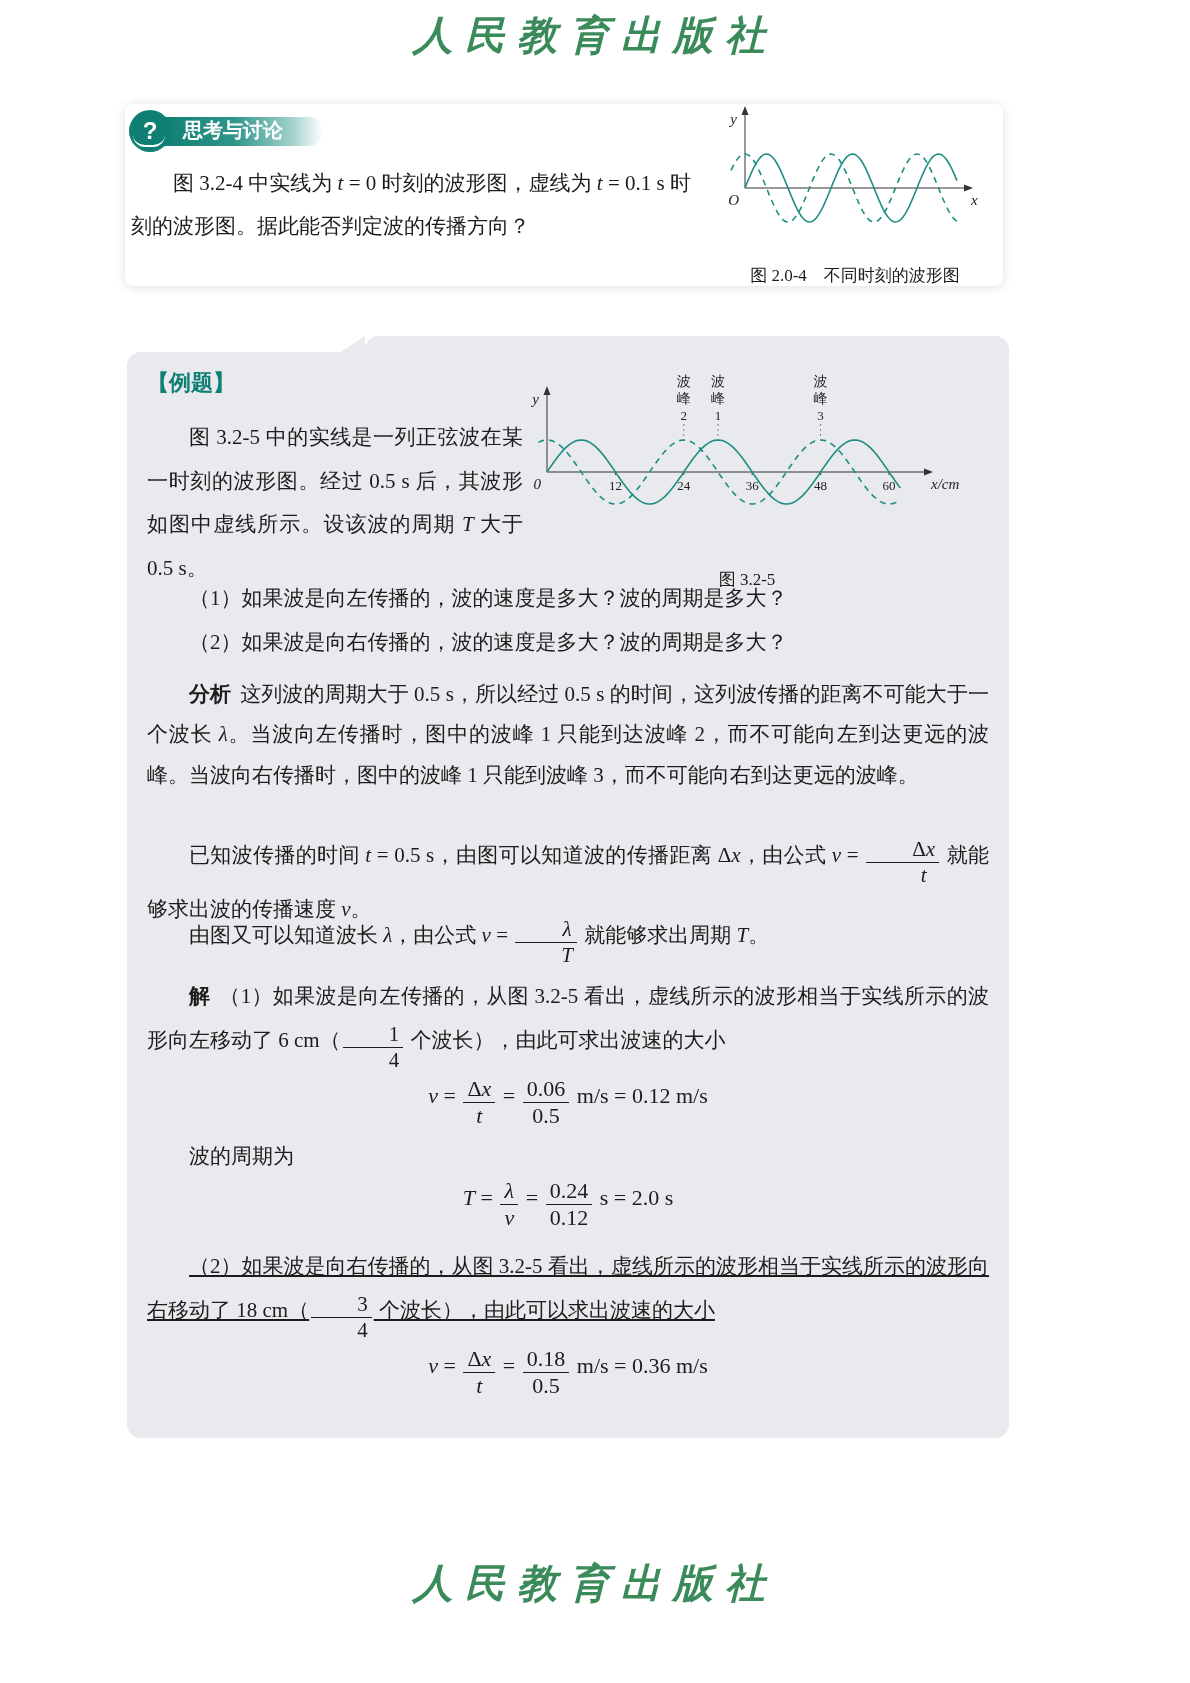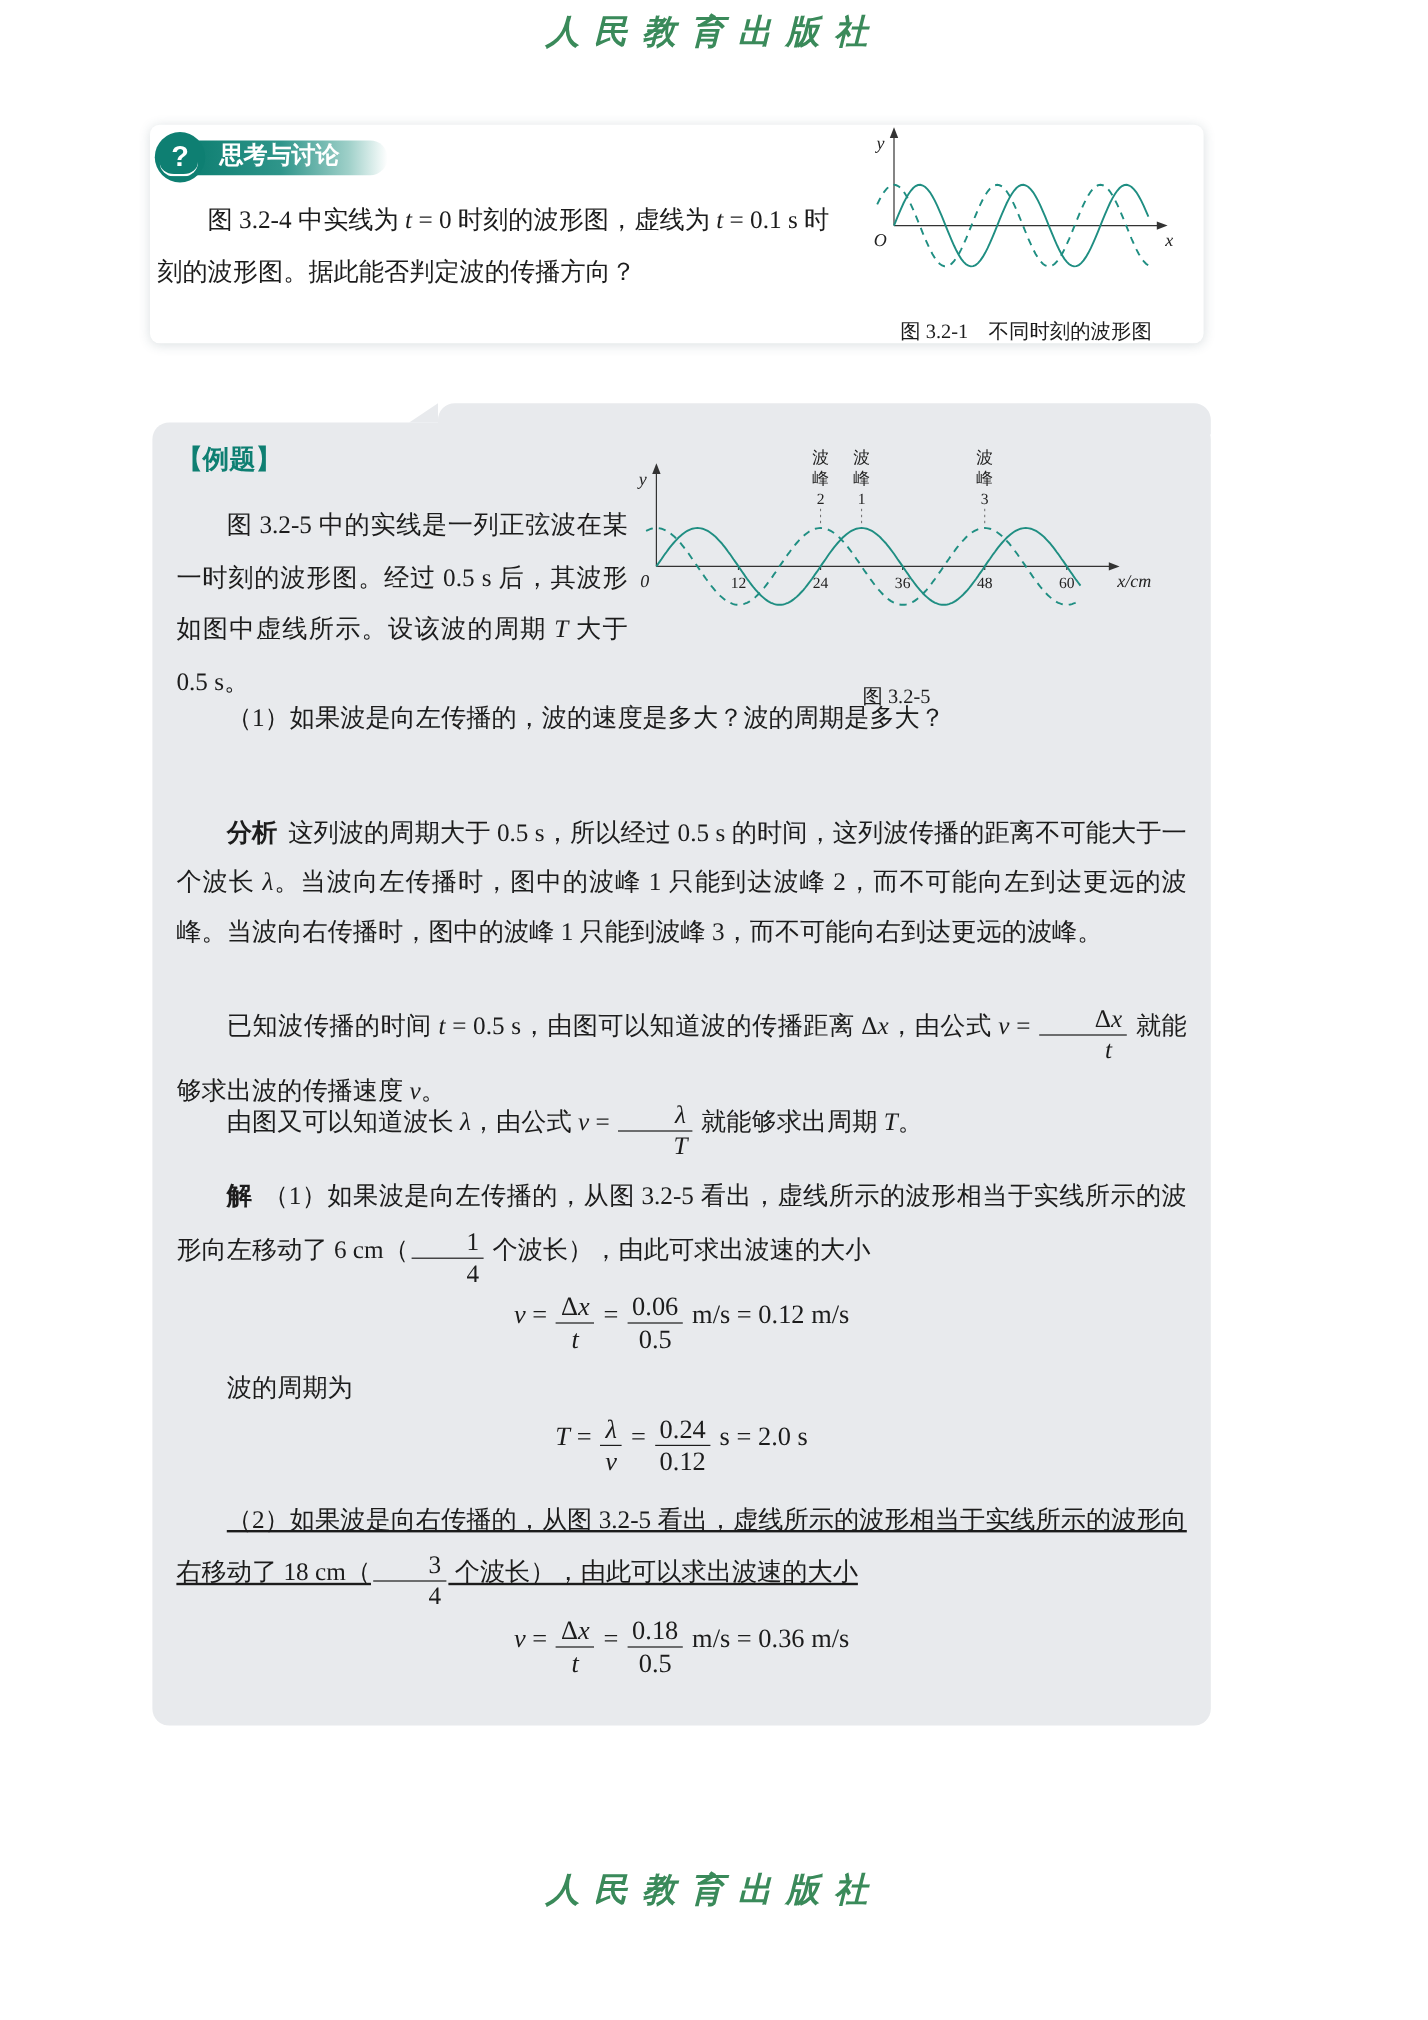--- a/index.html
+++ b/index.html
@@ -1,21 +1,21 @@
 <!DOCTYPE html>
 <html style="--accent: #0e7f72; --wave: #1f8e82; --example_bg: #e8eaed; --logo_green: #3a8a5a;"><head>
 <meta charset="utf-8">
 <style>
   *{box-sizing:border-box;margin:0;padding:0;}
   body{background:#ffffff;}
   #page{position:relative;width:1190px;height:1683px;background:#fff;
         font-family:"Liberation Serif","DejaVu Serif",serif;color:#1c1c1c;overflow:hidden;}
   .logo{position:absolute;left:0;width:100%;text-align:center;
         font-family:"DejaVu Serif",serif;font-style:italic;font-weight:700;
-        color:var(--logo_green,#3a8a5a);font-size:28px;letter-spacing:12px;}
+        color:var(--logo_green,#3a8a5a);font-size:40px;letter-spacing:12px;}
   #logo-top{top:8px;}
   #logo-bottom{top:1556px;}
 
   
   #think-box{position:absolute;top:104px;left:125px;width:878px;height:182px;
              background:#fff;border-radius:8px;box-shadow:0 1px 10px rgba(50,80,90,.18);}
   .badge{position:absolute;top:6px;left:4px;display:flex;align-items:center;}
   .q-icon{position:relative;width:42px;height:42px;border-radius:50%;
           background:var(--accent,#0e7f72);color:#fff;z-index:2;
           font-family:"Liberation Sans",sans-serif;font-weight:700;font-size:24px;
@@ -83,21 +83,21 @@
             <line x1="26" y1="84" x2="246" y2="84" stroke="#333" stroke-width="1"></line>
             <polygon points="254,84 245,80.5 245,87.5" fill="#333"></polygon>
             <line x1="26" y1="84" x2="26" y2="10" stroke="#333" stroke-width="1"></line>
             <polygon points="26,2 22.5,11 29.5,11" fill="#333"></polygon>
             <text x="252" y="101" font-size="15" font-style="italic" fill="#222">x</text>
             <text x="18" y="20" font-size="15" font-style="italic" fill="#222" text-anchor="end">y</text>
             <text x="20" y="101" font-size="15" font-style="italic" fill="#222" text-anchor="end">O</text>
             <path d="M26.0 84.0 L28.0 79.0 L30.0 74.2 L32.0 69.6 L34.0 65.2 L36.0 61.3 L38.0 57.9 L40.0 55.0 L42.0 52.7 L44.0 51.1 L46.0 50.2 L48.0 50.0 L50.0 50.6 L52.0 51.8 L54.0 53.8 L56.0 56.3 L58.0 59.5 L60.0 63.2 L62.0 67.4 L64.0 71.9 L66.0 76.6 L68.0 81.5 L70.0 86.5 L72.0 91.4 L74.0 96.1 L76.0 100.6 L78.0 104.8 L80.0 108.5 L82.0 111.7 L84.0 114.2 L86.0 116.2 L88.0 117.4 L90.0 118.0 L92.0 117.8 L94.0 116.9 L96.0 115.3 L98.0 113.0 L100.0 110.1 L102.0 106.7 L104.0 102.8 L106.0 98.4 L108.0 93.8 L110.0 89.0 L112.0 84.0 L114.0 79.0 L116.0 74.2 L118.0 69.6 L120.0 65.2 L122.0 61.3 L124.0 57.9 L126.0 55.0 L128.0 52.7 L130.0 51.1 L132.0 50.2 L134.0 50.0 L136.0 50.6 L138.0 51.8 L140.0 53.8 L142.0 56.3 L144.0 59.5 L146.0 63.2 L148.0 67.4 L150.0 71.9 L152.0 76.6 L154.0 81.5 L156.0 86.5 L158.0 91.4 L160.0 96.1 L162.0 100.6 L164.0 104.8 L166.0 108.5 L168.0 111.7 L170.0 114.2 L172.0 116.2 L174.0 117.4 L176.0 118.0 L178.0 117.8 L180.0 116.9 L182.0 115.3 L184.0 113.0 L186.0 110.1 L188.0 106.7 L190.0 102.8 L192.0 98.4 L194.0 93.8 L196.0 89.0 L198.0 84.0 L200.0 79.0 L202.0 74.2 L204.0 69.6 L206.0 65.2 L208.0 61.3 L210.0 57.9 L212.0 55.0 L214.0 52.7 L216.0 51.1 L218.0 50.2 L220.0 50.0 L222.0 50.6 L224.0 51.8 L226.0 53.8 L228.0 56.3 L230.0 59.5 L232.0 63.2 L234.0 67.4 L236.0 71.9 L238.0 76.6 " fill="none" stroke="#1f8e82" stroke-width="1.6"></path>
             <path d="M12.0 66.3 L14.0 62.3 L16.0 58.7 L18.0 55.6 L20.0 53.2 L22.0 51.4 L24.0 50.4 L26.0 50.0 L28.0 50.4 L30.0 51.4 L32.0 53.2 L34.0 55.6 L36.0 58.7 L38.0 62.3 L40.0 66.3 L42.0 70.7 L44.0 75.4 L46.0 80.3 L48.0 85.2 L50.0 90.2 L52.0 95.0 L54.0 99.5 L56.0 103.8 L58.0 107.6 L60.0 110.9 L62.0 113.6 L64.0 115.8 L66.0 117.2 L68.0 117.9 L70.0 117.9 L72.0 117.2 L74.0 115.8 L76.0 113.6 L78.0 110.9 L80.0 107.6 L82.0 103.8 L84.0 99.5 L86.0 95.0 L88.0 90.2 L90.0 85.2 L92.0 80.3 L94.0 75.4 L96.0 70.7 L98.0 66.3 L100.0 62.3 L102.0 58.7 L104.0 55.6 L106.0 53.2 L108.0 51.4 L110.0 50.4 L112.0 50.0 L114.0 50.4 L116.0 51.4 L118.0 53.2 L120.0 55.6 L122.0 58.7 L124.0 62.3 L126.0 66.3 L128.0 70.7 L130.0 75.4 L132.0 80.3 L134.0 85.2 L136.0 90.2 L138.0 95.0 L140.0 99.5 L142.0 103.8 L144.0 107.6 L146.0 110.9 L148.0 113.6 L150.0 115.8 L152.0 117.2 L154.0 117.9 L156.0 117.9 L158.0 117.2 L160.0 115.8 L162.0 113.6 L164.0 110.9 L166.0 107.6 L168.0 103.8 L170.0 99.5 L172.0 95.0 L174.0 90.2 L176.0 85.2 L178.0 80.3 L180.0 75.4 L182.0 70.7 L184.0 66.3 L186.0 62.3 L188.0 58.7 L190.0 55.6 L192.0 53.2 L194.0 51.4 L196.0 50.4 L198.0 50.0 L200.0 50.4 L202.0 51.4 L204.0 53.2 L206.0 55.6 L208.0 58.7 L210.0 62.3 L212.0 66.3 L214.0 70.7 L216.0 75.4 L218.0 80.3 L220.0 85.2 L222.0 90.2 L224.0 95.0 L226.0 99.5 L228.0 103.8 L230.0 107.6 L232.0 110.9 L234.0 113.6 L236.0 115.8 L238.0 117.2 " fill="none" stroke="#1f8e82" stroke-width="1.6" stroke-dasharray="6 5"></path>
           </svg></div>
-      <div class="fig-caption">图 3.2-1　不同时刻的波形图</div>
+      <div class="fig-caption">图 2.0-4　不同时刻的波形图</div>
     </div>
   </div>
 
   <div id="example-box">
     <div class="tab-strip"></div>
     <div class="tab-slant"></div>
     <div id="example-title">【例题】</div>
 
     <div id="example-intro" class="para">图 3.2-5 中的实线是一列正弦波在某一时刻的波形图。经过 0.5 s 后，其波形如图中虚线所示。设该波的周期 <i>T</i> 大于 0.5 s。</div>
 
@@ -132,20 +132,21 @@
             <text x="293.6" y="33" font-size="14" fill="#222" text-anchor="middle">峰</text>
             <text x="293.6" y="50" font-size="13" fill="#222" text-anchor="middle">3</text>
             <line x1="293.6" y1="54" x2="293.6" y2="68" stroke="#666" stroke-width="0.8" stroke-dasharray="2 3"></line>
             <path d="M20.0 102.0 L21.4 99.9 L22.9 97.8 L24.3 95.8 L25.7 93.7 L27.1 91.7 L28.6 89.8 L30.0 87.8 L31.4 86.0 L32.8 84.2 L34.3 82.5 L35.7 80.9 L37.1 79.4 L38.5 77.9 L40.0 76.6 L41.4 75.4 L42.8 74.3 L44.2 73.3 L45.7 72.4 L47.1 71.7 L48.5 71.1 L49.9 70.6 L51.4 70.3 L52.8 70.1 L54.2 70.0 L55.6 70.1 L57.1 70.3 L58.5 70.6 L59.9 71.1 L61.3 71.7 L62.8 72.4 L64.2 73.3 L65.6 74.3 L67.0 75.4 L68.5 76.6 L69.9 77.9 L71.3 79.4 L72.7 80.9 L74.2 82.5 L75.6 84.2 L77.0 86.0 L78.4 87.8 L79.8 89.8 L81.3 91.7 L82.7 93.7 L84.1 95.8 L85.5 97.8 L87.0 99.9 L88.4 102.0 L89.8 104.1 L91.3 106.2 L92.7 108.2 L94.1 110.3 L95.5 112.3 L97.0 114.2 L98.4 116.2 L99.8 118.0 L101.2 119.8 L102.7 121.5 L104.1 123.1 L105.5 124.6 L106.9 126.1 L108.4 127.4 L109.8 128.6 L111.2 129.7 L112.6 130.7 L114.0 131.6 L115.5 132.3 L116.9 132.9 L118.3 133.4 L119.8 133.7 L121.2 133.9 L122.6 134.0 L124.0 133.9 L125.5 133.7 L126.9 133.4 L128.3 132.9 L129.7 132.3 L131.2 131.6 L132.6 130.7 L134.0 129.7 L135.4 128.6 L136.9 127.4 L138.3 126.1 L139.7 124.6 L141.1 123.1 L142.6 121.5 L144.0 119.8 L145.4 118.0 L146.8 116.2 L148.3 114.2 L149.7 112.3 L151.1 110.3 L152.5 108.2 L154.0 106.2 L155.4 104.1 L156.8 102.0 L158.2 99.9 L159.7 97.8 L161.1 95.8 L162.5 93.7 L163.9 91.7 L165.3 89.8 L166.8 87.8 L168.2 86.0 L169.6 84.2 L171.1 82.5 L172.5 80.9 L173.9 79.4 L175.3 77.9 L176.8 76.6 L178.2 75.4 L179.6 74.3 L181.0 73.3 L182.5 72.4 L183.9 71.7 L185.3 71.1 L186.7 70.6 L188.2 70.3 L189.6 70.1 L191.0 70.0 L192.4 70.1 L193.8 70.3 L195.3 70.6 L196.7 71.1 L198.1 71.7 L199.6 72.4 L201.0 73.3 L202.4 74.3 L203.8 75.4 L205.3 76.6 L206.7 77.9 L208.1 79.4 L209.5 80.9 L211.0 82.5 L212.4 84.2 L213.8 86.0 L215.2 87.8 L216.7 89.8 L218.1 91.7 L219.5 93.7 L220.9 95.8 L222.3 97.8 L223.8 99.9 L225.2 102.0 L226.6 104.1 L228.1 106.2 L229.5 108.2 L230.9 110.3 L232.3 112.3 L233.8 114.2 L235.2 116.2 L236.6 118.0 L238.0 119.8 L239.5 121.5 L240.9 123.1 L242.3 124.6 L243.7 126.1 L245.2 127.4 L246.6 128.6 L248.0 129.7 L249.4 130.7 L250.8 131.6 L252.3 132.3 L253.7 132.9 L255.1 133.4 L256.6 133.7 L258.0 133.9 L259.4 134.0 L260.8 133.9 L262.3 133.7 L263.7 133.4 L265.1 132.9 L266.5 132.3 L268.0 131.6 L269.4 130.7 L270.8 129.7 L272.2 128.6 L273.6 127.4 L275.1 126.1 L276.5 124.6 L277.9 123.1 L279.4 121.5 L280.8 119.8 L282.2 118.0 L283.6 116.2 L285.1 114.2 L286.5 112.3 L287.9 110.3 L289.3 108.2 L290.8 106.2 L292.2 104.1 L293.6 102.0 L295.0 99.9 L296.4 97.8 L297.9 95.8 L299.3 93.7 L300.7 91.7 L302.2 89.8 L303.6 87.8 L305.0 86.0 L306.4 84.2 L307.9 82.5 L309.3 80.9 L310.7 79.4 L312.1 77.9 L313.6 76.6 L315.0 75.4 L316.4 74.3 L317.8 73.3 L319.3 72.4 L320.7 71.7 L322.1 71.1 L323.5 70.6 L324.9 70.3 L326.4 70.1 L327.8 70.0 L329.2 70.1 L330.7 70.3 L332.1 70.6 L333.5 71.1 L334.9 71.7 L336.4 72.4 L337.8 73.3 L339.2 74.3 L340.6 75.4 L342.1 76.6 L343.5 77.9 L344.9 79.4 L346.3 80.9 L347.8 82.5 L349.2 84.2 L350.6 86.0 L352.0 87.8 L353.4 89.8 L354.9 91.7 L356.3 93.7 L357.7 95.8 L359.2 97.8 L360.6 99.9 L362.0 102.0 L363.4 104.1 L364.9 106.2 L366.3 108.2 L367.7 110.3 L369.1 112.3 L370.6 114.2 L372.0 116.2 L373.4 118.0 " fill="none" stroke="#1f8e82" stroke-width="1.6"></path>
             <path d="M11.4 72.4 L12.9 71.7 L14.3 71.1 L15.7 70.6 L17.1 70.3 L18.6 70.1 L20.0 70.0 L21.4 70.1 L22.9 70.3 L24.3 70.6 L25.7 71.1 L27.1 71.7 L28.6 72.4 L30.0 73.3 L31.4 74.3 L32.8 75.4 L34.3 76.6 L35.7 77.9 L37.1 79.4 L38.5 80.9 L40.0 82.5 L41.4 84.2 L42.8 86.0 L44.2 87.8 L45.7 89.8 L47.1 91.7 L48.5 93.7 L49.9 95.8 L51.4 97.8 L52.8 99.9 L54.2 102.0 L55.6 104.1 L57.1 106.2 L58.5 108.2 L59.9 110.3 L61.3 112.3 L62.8 114.2 L64.2 116.2 L65.6 118.0 L67.0 119.8 L68.5 121.5 L69.9 123.1 L71.3 124.6 L72.7 126.1 L74.2 127.4 L75.6 128.6 L77.0 129.7 L78.4 130.7 L79.8 131.6 L81.3 132.3 L82.7 132.9 L84.1 133.4 L85.5 133.7 L87.0 133.9 L88.4 134.0 L89.8 133.9 L91.3 133.7 L92.7 133.4 L94.1 132.9 L95.5 132.3 L97.0 131.6 L98.4 130.7 L99.8 129.7 L101.2 128.6 L102.7 127.4 L104.1 126.1 L105.5 124.6 L106.9 123.1 L108.4 121.5 L109.8 119.8 L111.2 118.0 L112.6 116.2 L114.0 114.2 L115.5 112.3 L116.9 110.3 L118.3 108.2 L119.8 106.2 L121.2 104.1 L122.6 102.0 L124.0 99.9 L125.5 97.8 L126.9 95.8 L128.3 93.7 L129.7 91.7 L131.2 89.8 L132.6 87.8 L134.0 86.0 L135.4 84.2 L136.9 82.5 L138.3 80.9 L139.7 79.4 L141.1 77.9 L142.6 76.6 L144.0 75.4 L145.4 74.3 L146.8 73.3 L148.3 72.4 L149.7 71.7 L151.1 71.1 L152.5 70.6 L154.0 70.3 L155.4 70.1 L156.8 70.0 L158.2 70.1 L159.7 70.3 L161.1 70.6 L162.5 71.1 L163.9 71.7 L165.3 72.4 L166.8 73.3 L168.2 74.3 L169.6 75.4 L171.1 76.6 L172.5 77.9 L173.9 79.4 L175.3 80.9 L176.8 82.5 L178.2 84.2 L179.6 86.0 L181.0 87.8 L182.5 89.8 L183.9 91.7 L185.3 93.7 L186.7 95.8 L188.2 97.8 L189.6 99.9 L191.0 102.0 L192.4 104.1 L193.8 106.2 L195.3 108.2 L196.7 110.3 L198.1 112.3 L199.6 114.2 L201.0 116.2 L202.4 118.0 L203.8 119.8 L205.3 121.5 L206.7 123.1 L208.1 124.6 L209.5 126.1 L211.0 127.4 L212.4 128.6 L213.8 129.7 L215.2 130.7 L216.7 131.6 L218.1 132.3 L219.5 132.9 L220.9 133.4 L222.3 133.7 L223.8 133.9 L225.2 134.0 L226.6 133.9 L228.1 133.7 L229.5 133.4 L230.9 132.9 L232.3 132.3 L233.8 131.6 L235.2 130.7 L236.6 129.7 L238.0 128.6 L239.5 127.4 L240.9 126.1 L242.3 124.6 L243.7 123.1 L245.2 121.5 L246.6 119.8 L248.0 118.0 L249.4 116.2 L250.8 114.2 L252.3 112.3 L253.7 110.3 L255.1 108.2 L256.6 106.2 L258.0 104.1 L259.4 102.0 L260.8 99.9 L262.3 97.8 L263.7 95.8 L265.1 93.7 L266.5 91.7 L268.0 89.8 L269.4 87.8 L270.8 86.0 L272.2 84.2 L273.6 82.5 L275.1 80.9 L276.5 79.4 L277.9 77.9 L279.4 76.6 L280.8 75.4 L282.2 74.3 L283.6 73.3 L285.1 72.4 L286.5 71.7 L287.9 71.1 L289.3 70.6 L290.8 70.3 L292.2 70.1 L293.6 70.0 L295.0 70.1 L296.4 70.3 L297.9 70.6 L299.3 71.1 L300.7 71.7 L302.2 72.4 L303.6 73.3 L305.0 74.3 L306.4 75.4 L307.9 76.6 L309.3 77.9 L310.7 79.4 L312.1 80.9 L313.6 82.5 L315.0 84.2 L316.4 86.0 L317.8 87.8 L319.3 89.8 L320.7 91.7 L322.1 93.7 L323.5 95.8 L324.9 97.8 L326.4 99.9 L327.8 102.0 L329.2 104.1 L330.7 106.2 L332.1 108.2 L333.5 110.3 L334.9 112.3 L336.4 114.2 L337.8 116.2 L339.2 118.0 L340.6 119.8 L342.1 121.5 L343.5 123.1 L344.9 124.6 L346.3 126.1 L347.8 127.4 L349.2 128.6 L350.6 129.7 L352.0 130.7 L353.4 131.6 L354.9 132.3 L356.3 132.9 L357.7 133.4 L359.2 133.7 L360.6 133.9 L362.0 134.0 L363.4 133.9 L364.9 133.7 L366.3 133.4 L367.7 132.9 L369.1 132.3 L370.6 131.6 L372.0 130.7 L373.4 129.7 " fill="none" stroke="#1f8e82" stroke-width="1.6" stroke-dasharray="6 5"></path>
           </svg></div>
       <div class="fig-caption">图 3.2-5</div>
     </div>
 
     <div id="q1" class="para">（1）如果波是向左传播的，波的速度是多大？波的周期是多大？</div>
+    <div id="q2" class="para">（2）如果波是向右传播的，波的速度是多大？波的周期是多大？</div>
 
     <div id="analysis" class="para">
       <span class="seclabel">分析</span><span>这列波的周期大于 0.5 s，所以经过 0.5 s 的时间，这列波传播的距离不可能大于一个波长 <i>λ</i>。当波向左传播时，图中的波峰 1 只能到达波峰 2，而不可能向左到达更远的波峰。当波向右传播时，图中的波峰 1 只能到波峰 3，而不可能向右到达更远的波峰。</span>
     </div>
 
     <div id="known" class="para">已知波传播的时间 <i>t</i> = 0.5 s，由图可以知道波的传播距离 Δ<i>x</i>，由公式 <i>v</i> = <span class="frac"><span class="num">Δ<i>x</i></span><span class="den"><i>t</i></span></span> 就能够求出波的传播速度 <i>v</i>。</div>
     <div id="wavelen" class="para">由图又可以知道波长 <i>λ</i>，由公式 <i>v</i> = <span class="frac"><span class="num"><i>λ</i></span><span class="den"><i>T</i></span></span> 就能够求出周期 <i>T</i>。</div>
 
     <div id="sol1" class="para">
       <span class="seclabel">解</span><span>（1）如果波是向左传播的，从图 3.2-5 看出，虚线所示的波形相当于实线所示的波形向左移动了 6 cm（<span class="frac"><span class="num">1</span><span class="den">4</span></span> 个波长），由此可求出波速的大小</span>

